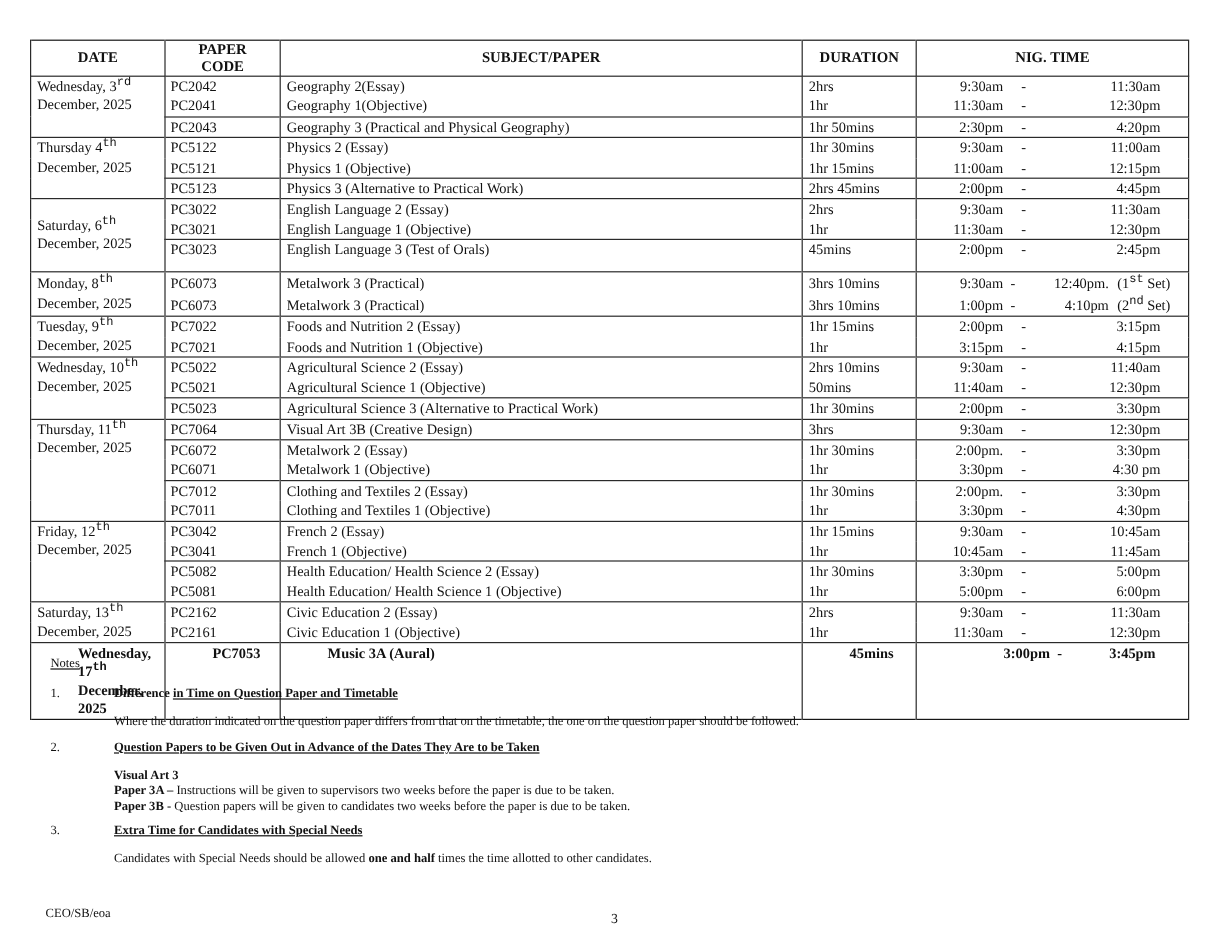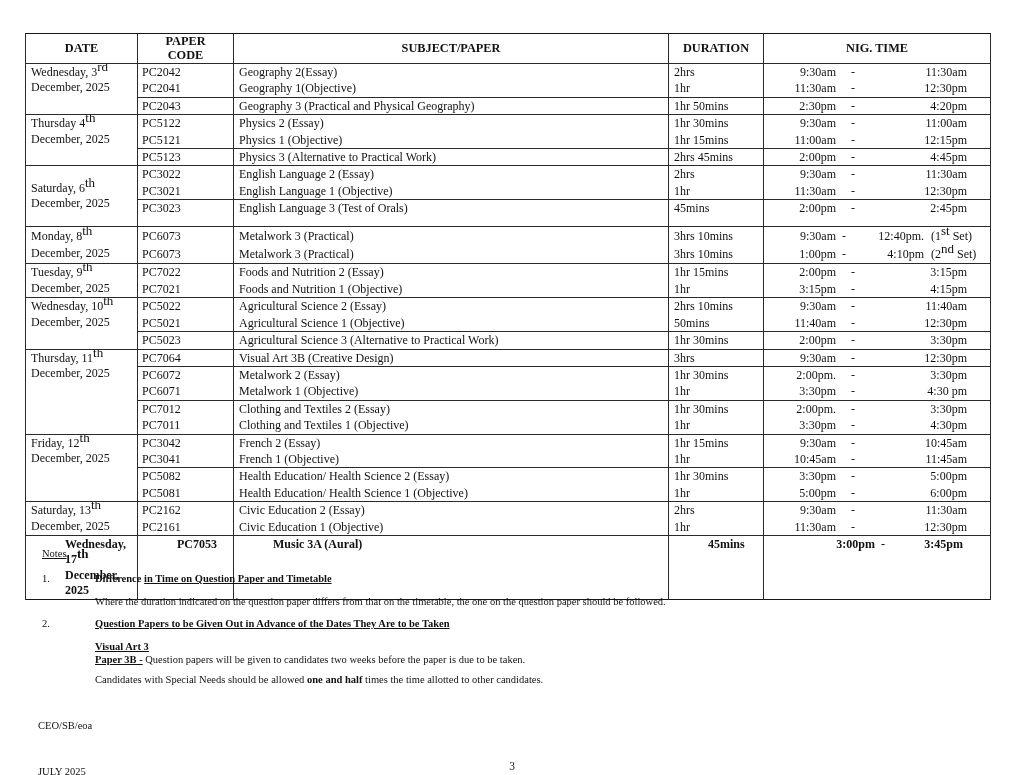--- a/index.html
+++ b/index.html
@@ -34,32 +34,32 @@
   .tt tr.roomy td{line-height:17.4px;}
   .tt td.tall{padding-bottom:9px;}
   .tt td.xtall{padding-bottom:15px;}
   .tt tr.bold td{font-weight:bold;padding-left:39px;}
   .ts{display:inline-block;width:72px;text-align:right;}
   .tdash{display:inline-block;width:34px;text-align:center;}
   .te{display:inline-block;width:97px;text-align:right;}
   .time.hs .tdash{width:16px;}
   .time.hs .te{width:72px;}
   .tsuf{margin-left:7px;}
-  sup{font-size:13px;vertical-align:super;line-height:0;}
+  sup{font-size:10px;vertical-align:super;line-height:0;font-family:Liberation Mono, monospace;}
   
   .notes{position:absolute;left:42px;top:548px;width:930px;font-size:10.5px;line-height:12px;}
   .u{text-decoration:underline;font-family:Liberation Serif, serif;}
   .notes-head{margin-bottom:13px;}
   .note{margin-bottom:11px;}
   .note-num{display:inline-block;width:53px;}
   .note-title{font-weight:bold;}
   .note-body{margin-left:53px;margin-bottom:10px;}
   .sub{margin-left:53px;margin-bottom:8px;}
   .sub>div{margin-bottom:1px;}
-  .bu{font-weight:bold;text-decoration:underline;}
+  .bu{font-weight:bold;}
   .footer-line{margin-left:-4px;margin-top:34px;}
   .page-num{position:absolute;top:760px;left:0;width:1024px;text-align:center;font-size:11.5px;}
 </style>
 </head>
 <body>
 
 <table class="tt" id="timetable">
   <colgroup>
     <col style="width:112px">
       <col style="width:96px">
@@ -295,22 +295,26 @@
   <div class="note">
     <span class="note-num">1.</span><span class="note-title"><span>Difference </span><span class="u">in Time on Question Paper and Timetable</span></span>
   </div>
   <div class="note-body">Where the duration indicated on the question paper differs from that on the timetable, the one on the question paper should be followed.</div>
 
   <div class="note">
     <span class="note-num">2.</span><span class="note-title u">Question Papers to be Given Out in Advance of the Dates They Are to be Taken</span>
   </div>
   <div class="sub">
     <div><span class="bu">Visual Art 3</span></div>
+    <div><span class="bu">Paper 3A –</span><span> Instructions will be given to supervisors two weeks before the paper is due to be taken.</span></div>
     <div><span class="bu">Paper 3B -</span><span> Question papers will be given to candidates two weeks before the paper is due to be taken.</span></div>
   </div>
 
+  <div class="note">
+    <span class="note-num">3.</span><span class="note-title u">Extra Time for Candidates with Special Needs</span>
+  </div>
   <div class="note-body" style="margin-bottom:0;"><span>Candidates with Special Needs should be allowed </span><b>one and half</b><span> times the time allotted to other candidates.</span></div>
 
   <div class="footer-line">CEO/SB/eoa</div>
   <div class="footer-line">JULY 2025</div>
 </div>
 
 <div class="page-num">3</div>
 
 </body></html>

